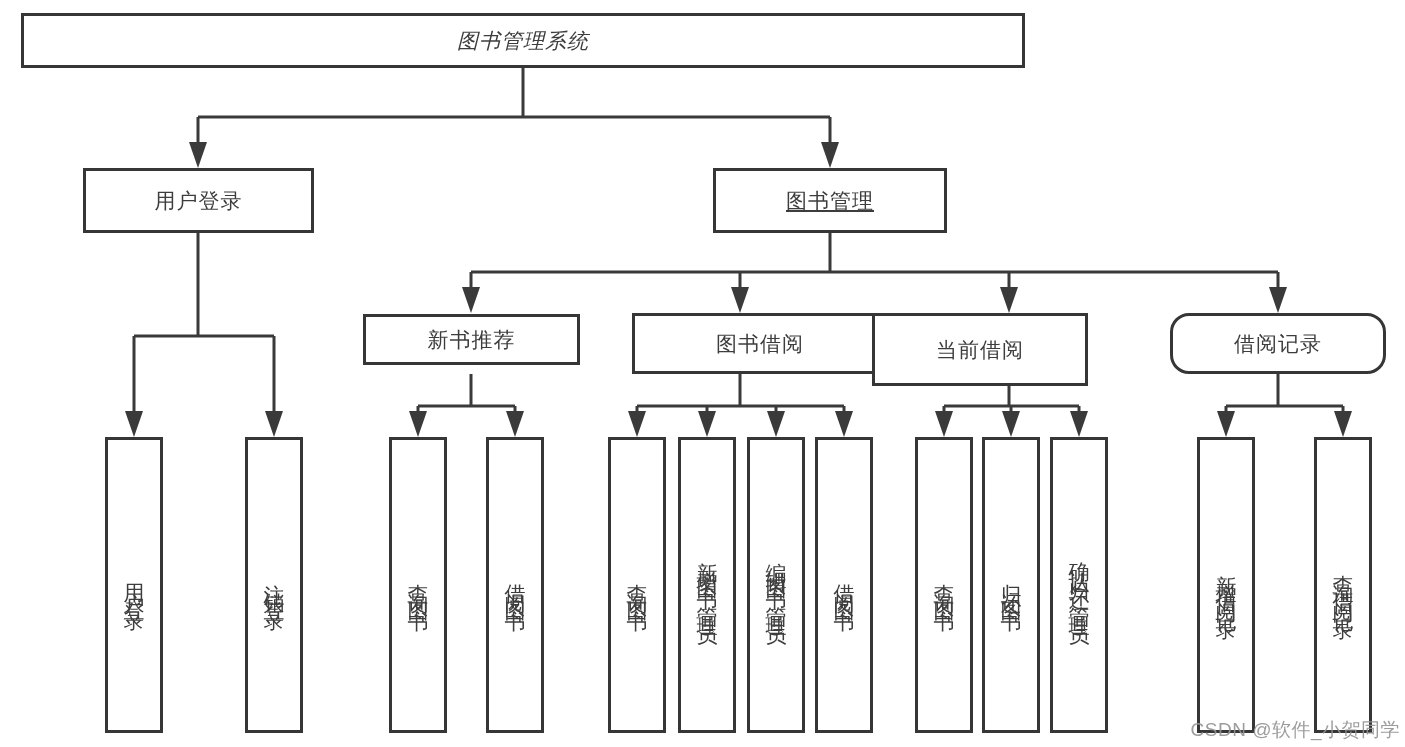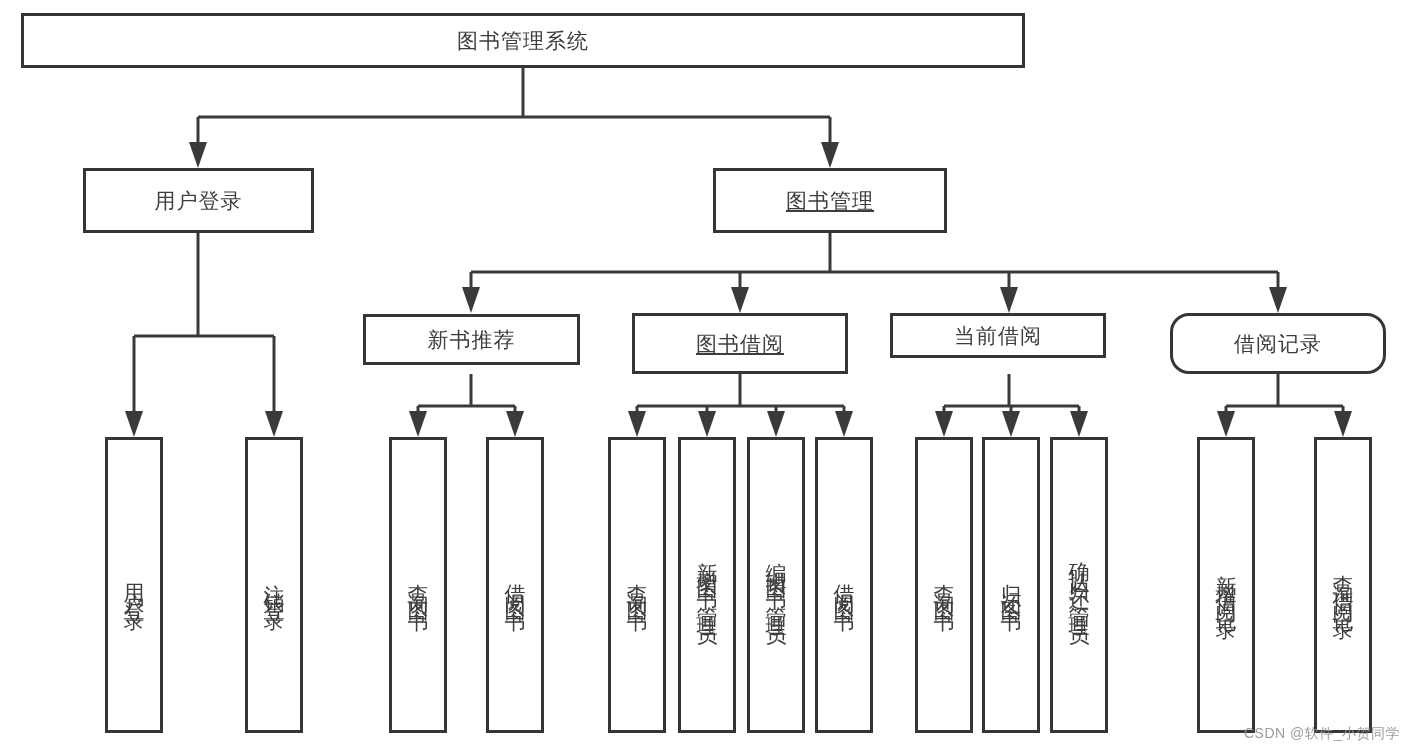--- a/index.html
+++ b/index.html
@@ -18,21 +18,21 @@
     writing-mode:vertical-rl;
     text-orientation:mixed;
     white-space:normal;
     font-size:21px;
     letter-spacing:9px;
     line-height:52px;
     text-align:center;
   }
   #watermark{
     position:absolute;right:5px;bottom:4px;z-index:5;
-    font-size:14px;letter-spacing:0.5px;color:rgba(148,148,148,0.92);
+    font-size:19px;letter-spacing:0.5px;color:rgba(148,148,148,0.92);
   }
 </style>
 </head>
 <body>
 
 <div id="canvas">
 
   <svg id="wires" viewBox="0 0 1405 747" xmlns="http://www.w3.org/2000/svg">
     <g stroke="#3a3a3a" stroke-width="3" fill="none">
       <path d="M523 68 V117 M198 117 H830 M198 117 V146 M830 117 V146"></path>
@@ -59,28 +59,28 @@
       <polygon points="776,437 767,411 785,411"></polygon>
       <polygon points="844,437 835,411 853,411"></polygon>
       <polygon points="944,437 935,411 953,411"></polygon>
       <polygon points="1011,437 1002,411 1020,411"></polygon>
       <polygon points="1079,437 1070,411 1088,411"></polygon>
       <polygon points="1226,437 1217,411 1235,411"></polygon>
       <polygon points="1343,437 1334,411 1352,411"></polygon>
     </g>
   </svg>
 
-  <div class="node" style="left:21px;top:13px;width:1004px;height:55px;">图书管理系统</div>
+  <div class="node" style="left:21px;top:13px;width:1004px;height:55px;font-style:italic;">图书管理系统</div>
 
   <div class="node" style="left:83px;top:168px;width:231px;height:65px;">用户登录</div>
   <div class="node" style="left:713px;top:168px;width:234px;height:65px;text-decoration:underline;">图书管理</div>
 
   <div class="node" style="left:363px;top:314px;width:217px;height:51px;">新书推荐</div>
-  <div class="node" style="left:632px;top:313px;width:216px;height:61px;text-decoration:underline;">图书借阅</div>
-  <div class="node" style="left:890px;top:313px;width:216px;height:45px;">当前借阅</div>
+  <div class="node" style="left:632px;top:313px;width:256px;height:61px;">图书借阅</div>
+  <div class="node" style="left:872px;top:313px;width:216px;height:73px;">当前借阅</div>
   <div class="node" style="left:1170px;top:313px;width:216px;height:61px;border-radius:19px;">借阅记录</div>
 
   <div class="node v" style="left:105px;top:437px;width:58px;height:296px;">用户登录</div>
   <div class="node v" style="left:245px;top:437px;width:58px;height:296px;">注销登录</div>
 
   <div class="node v" style="left:389px;top:437px;width:58px;height:296px;">查询图书</div>
   <div class="node v" style="left:486px;top:437px;width:58px;height:296px;">借阅图书</div>
 
   <div class="node v" style="left:608px;top:437px;width:58px;height:296px;">查询图书</div>
   <div class="node v" style="left:678px;top:437px;width:58px;height:296px;">新增图书（管理员）</div>

